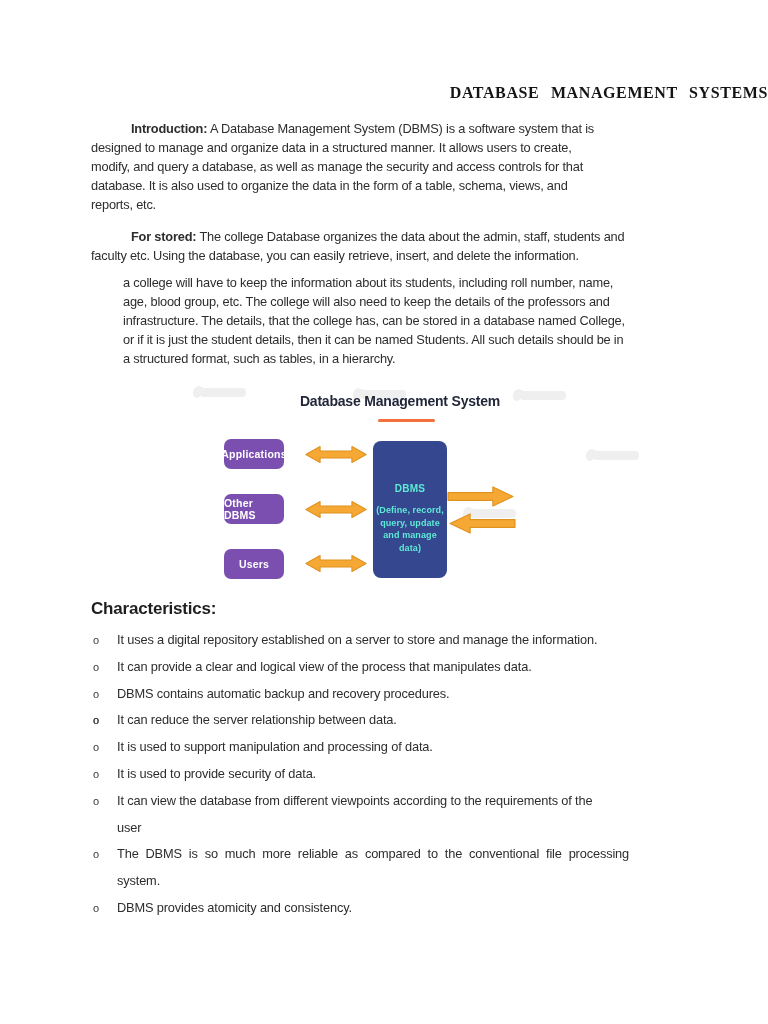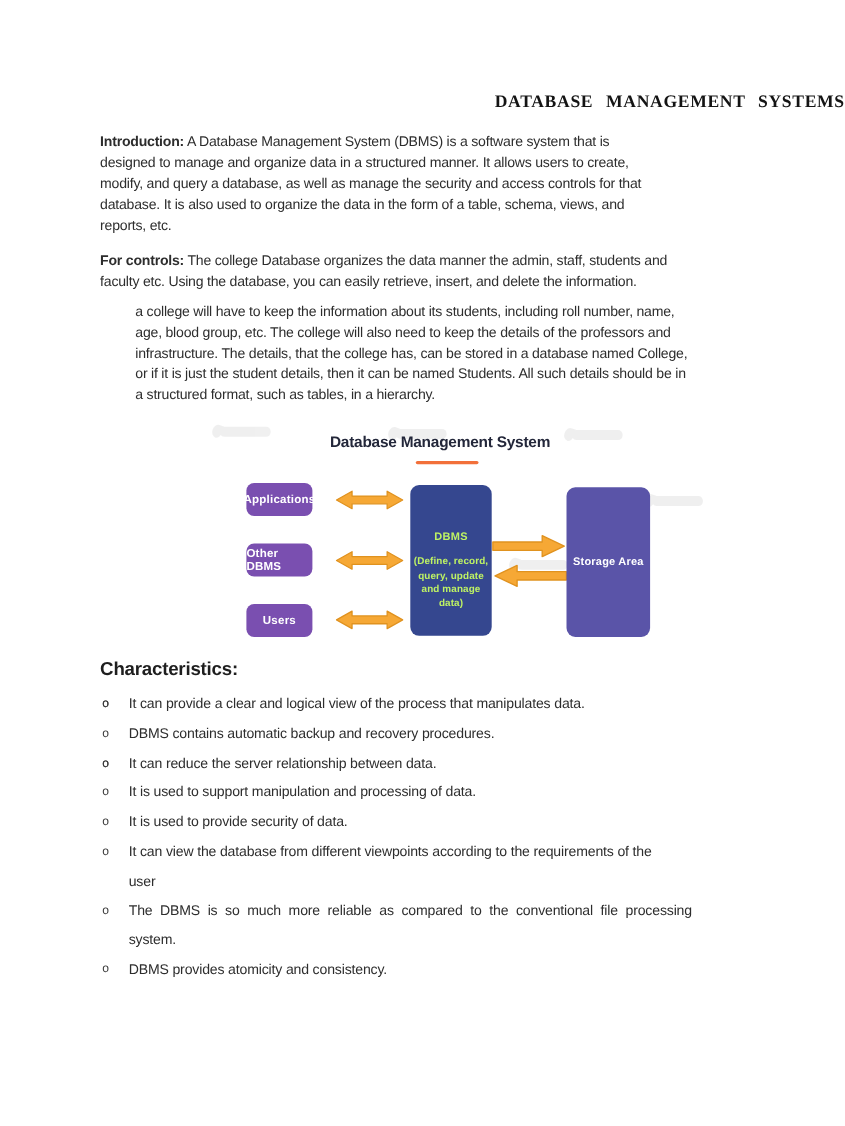--- a/index.html
+++ b/index.html
@@ -10,21 +10,21 @@
   }
   h1.doc-title {
     position:absolute; top:84px; left:0; right:0; text-align:right;
     font-family:"Liberation Serif", serif; font-weight:bold; font-size:16px;
     letter-spacing:0.6px; word-spacing:7px; color:#141414;
   }
   .para {
     position:absolute; left:91px; width:602px; font-size:12.8px;
     line-height:19px; letter-spacing:-0.2px; white-space:pre-line; color:#2d2d2d;
   }
-  .para .lead { font-weight:bold; }
+  .para .lead { font-weight:bold;margin-left:40px; }
   #para-1 { top:119px; }
   #para-2 { top:227px; }
   #para-3 { top:273px;margin-left:32px; }
 
   
   .diagram { position:absolute; left:180px; top:381px; width:440px; height:216px; }
   .d-title {
     position:absolute; top:12px; left:0; right:0; text-align:center;
     font-size:14px; font-weight:bold; letter-spacing:-0.2px; color:var(--diagram_title);
   }
@@ -33,21 +33,21 @@
     border-radius:2px; background:var(--underline);
   }
   .pbox {
     position:absolute; left:44px; width:60px; height:30px; border-radius:7px;
     background:var(--purple_box); color:#fff; font-weight:bold; font-size:10.5px;
     display:flex; align-items:center; justify-content:center; letter-spacing:0.2px;
   }
   #pbox-0 { top:58px; } #pbox-1 { top:113px; } #pbox-2 { top:168px; }
   .dbms-box {
     position:absolute; left:193px; top:60px; width:74px; height:137px;
-    border-radius:8px; background:var(--dbms_box); color:#bef264; text-align:center;
+    border-radius:8px; background:var(--dbms_box); color:#5eead4; text-align:center;
     padding-top:42px;
   }
   .dbms-box .dbms-name { font-weight:bold; font-size:10px; letter-spacing:0.3px; }
   .dbms-box .dbms-sub {
     margin-top:10px; font-weight:bold; font-size:9px; line-height:12.5px;
     white-space:pre-line; letter-spacing:0.1px;
   }
   .storage-box {
     position:absolute; left:335px; top:62px; width:76px; height:136px;
     border-radius:8px; background:var(--storage_box); color:#fff;
@@ -90,21 +90,21 @@
 <div class="page">
 
   <h1 class="doc-title">DATABASE MANAGEMENT SYSTEMS</h1>
 
   <p class="para" id="para-1"><span class="lead">Introduction:</span><span> A Database Management System (DBMS) is a software system that is
 designed to manage and organize data in a structured manner. It allows users to create,
 modify, and query a database, as well as manage the security and access controls for that
 database. It is also used to organize the data in the form of a table, schema, views, and
 reports, etc.</span></p>
 
-  <p class="para" id="para-2"><span class="lead">For controls:</span><span> The college Database organizes the data manner the admin, staff, students and
+  <p class="para" id="para-2"><span class="lead">For stored:</span><span> The college Database organizes the data about the admin, staff, students and
 faculty etc. Using the database, you can easily retrieve, insert, and delete the information.</span></p>
 
   <p class="para" id="para-3"><span>a college will have to keep the information about its students, including roll number, name,
 age, blood group, etc. The college will also need to keep the details of the professors and
 infrastructure. The details, that the college has, can be stored in a database named College,
 or if it is just the student details, then it can be named Students. All such details should be in
 a structured format, such as tables, in a hierarchy.</span></p>
 
   <div class="diagram">
     <span class="wm" style="left:20px; top:7px;"></span>
@@ -139,27 +139,26 @@
 data)</div>
     </div>
 
     <svg class="arrow" id="rarrow-top" width="69" height="21" viewBox="0 0 70 22">
         <polygon points="1,7 48,7 48,1 69,11 48,21 48,15 1,15" style="fill:var(--arrow); stroke:var(--arrow_border); stroke-width:1.3; stroke-linejoin:round;"></polygon>
       </svg>
     <svg class="arrow" id="rarrow-bottom" width="69" height="21" viewBox="0 0 70 22">
         <polygon points="69,7 22,7 22,1 1,11 22,21 22,15 69,15" style="fill:var(--arrow); stroke:var(--arrow_border); stroke-width:1.3; stroke-linejoin:round;"></polygon>
       </svg>
 
-    <div class="storage-box">Storage Area</div>
   </div>
 
   <h2 class="char-heading">Characteristics:</h2>
 
   <ul class="char-list">
-    <li><span class="marker">o</span></li>
+    <li><span class="marker">o</span><span>It uses a digital repository established on a server to store and manage the information.</span></li>
     <li><span class="marker">o</span><span>It can provide a clear and logical view of the process that manipulates data.</span></li>
     <li><span class="marker">o</span><span>DBMS contains automatic backup and recovery procedures.</span></li>
     <li><span class="marker">o</span></li>
     <li><span class="marker">o</span><span>It can reduce the server relationship between data.</span></li>
     <li><span class="marker">o</span><span>It is used to support manipulation and processing of data.</span></li>
     <li><span class="marker">o</span><span>It is used to provide security of data.</span></li>
     <li><span class="marker">o</span><span>It can view the database from different viewpoints according to the requirements of the
 user</span></li>
     <li class="justify-sim"><span class="marker">o</span><span>The DBMS is so much more reliable as compared to the conventional file processing
 system.</span></li>

